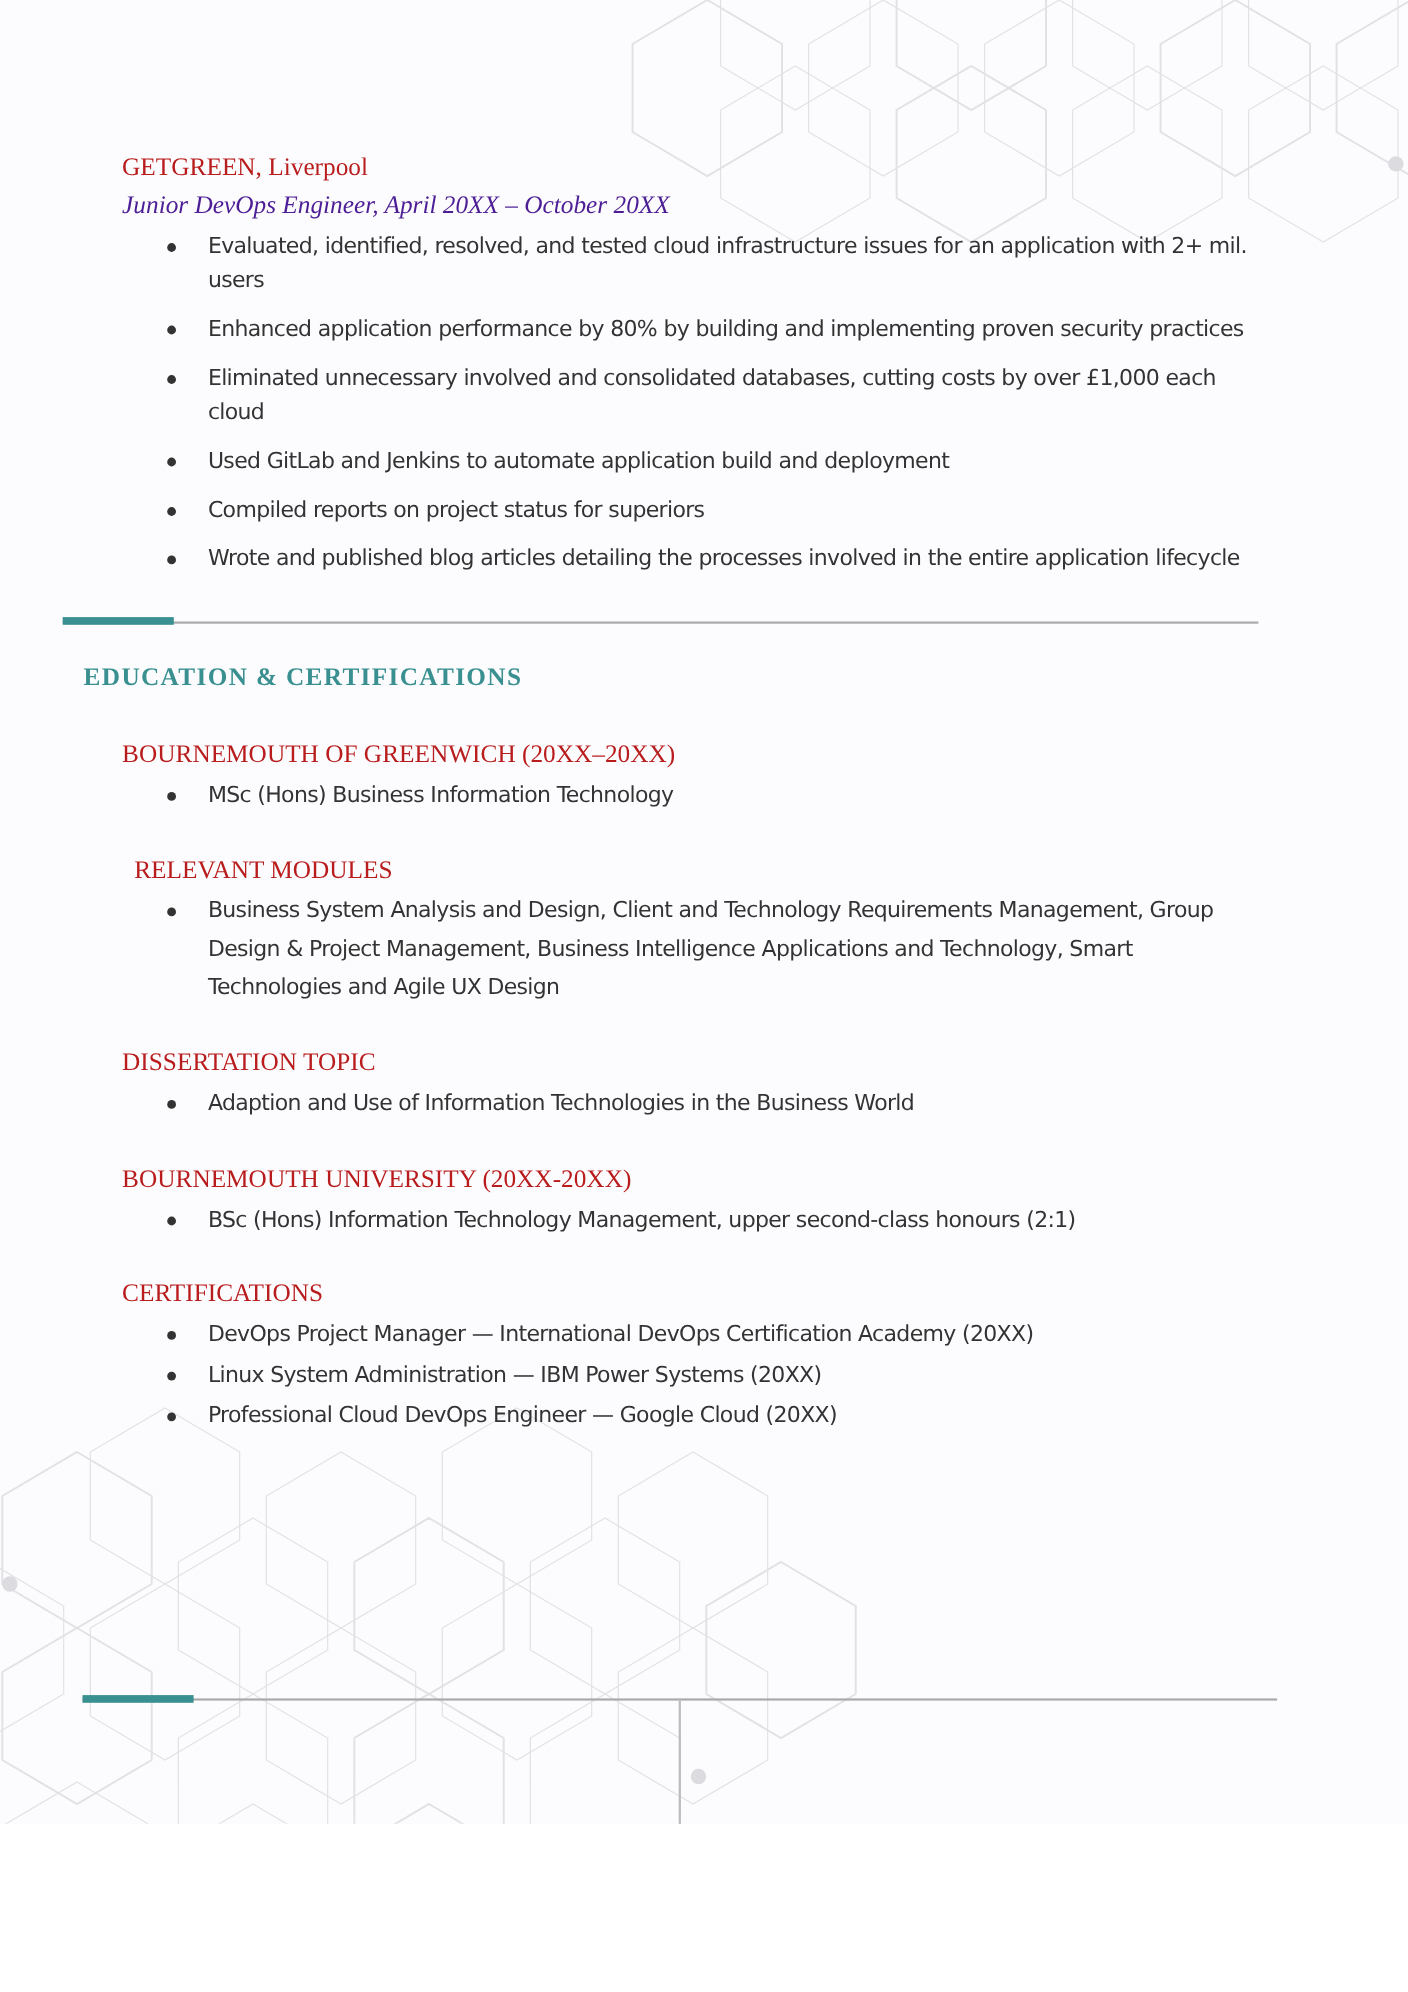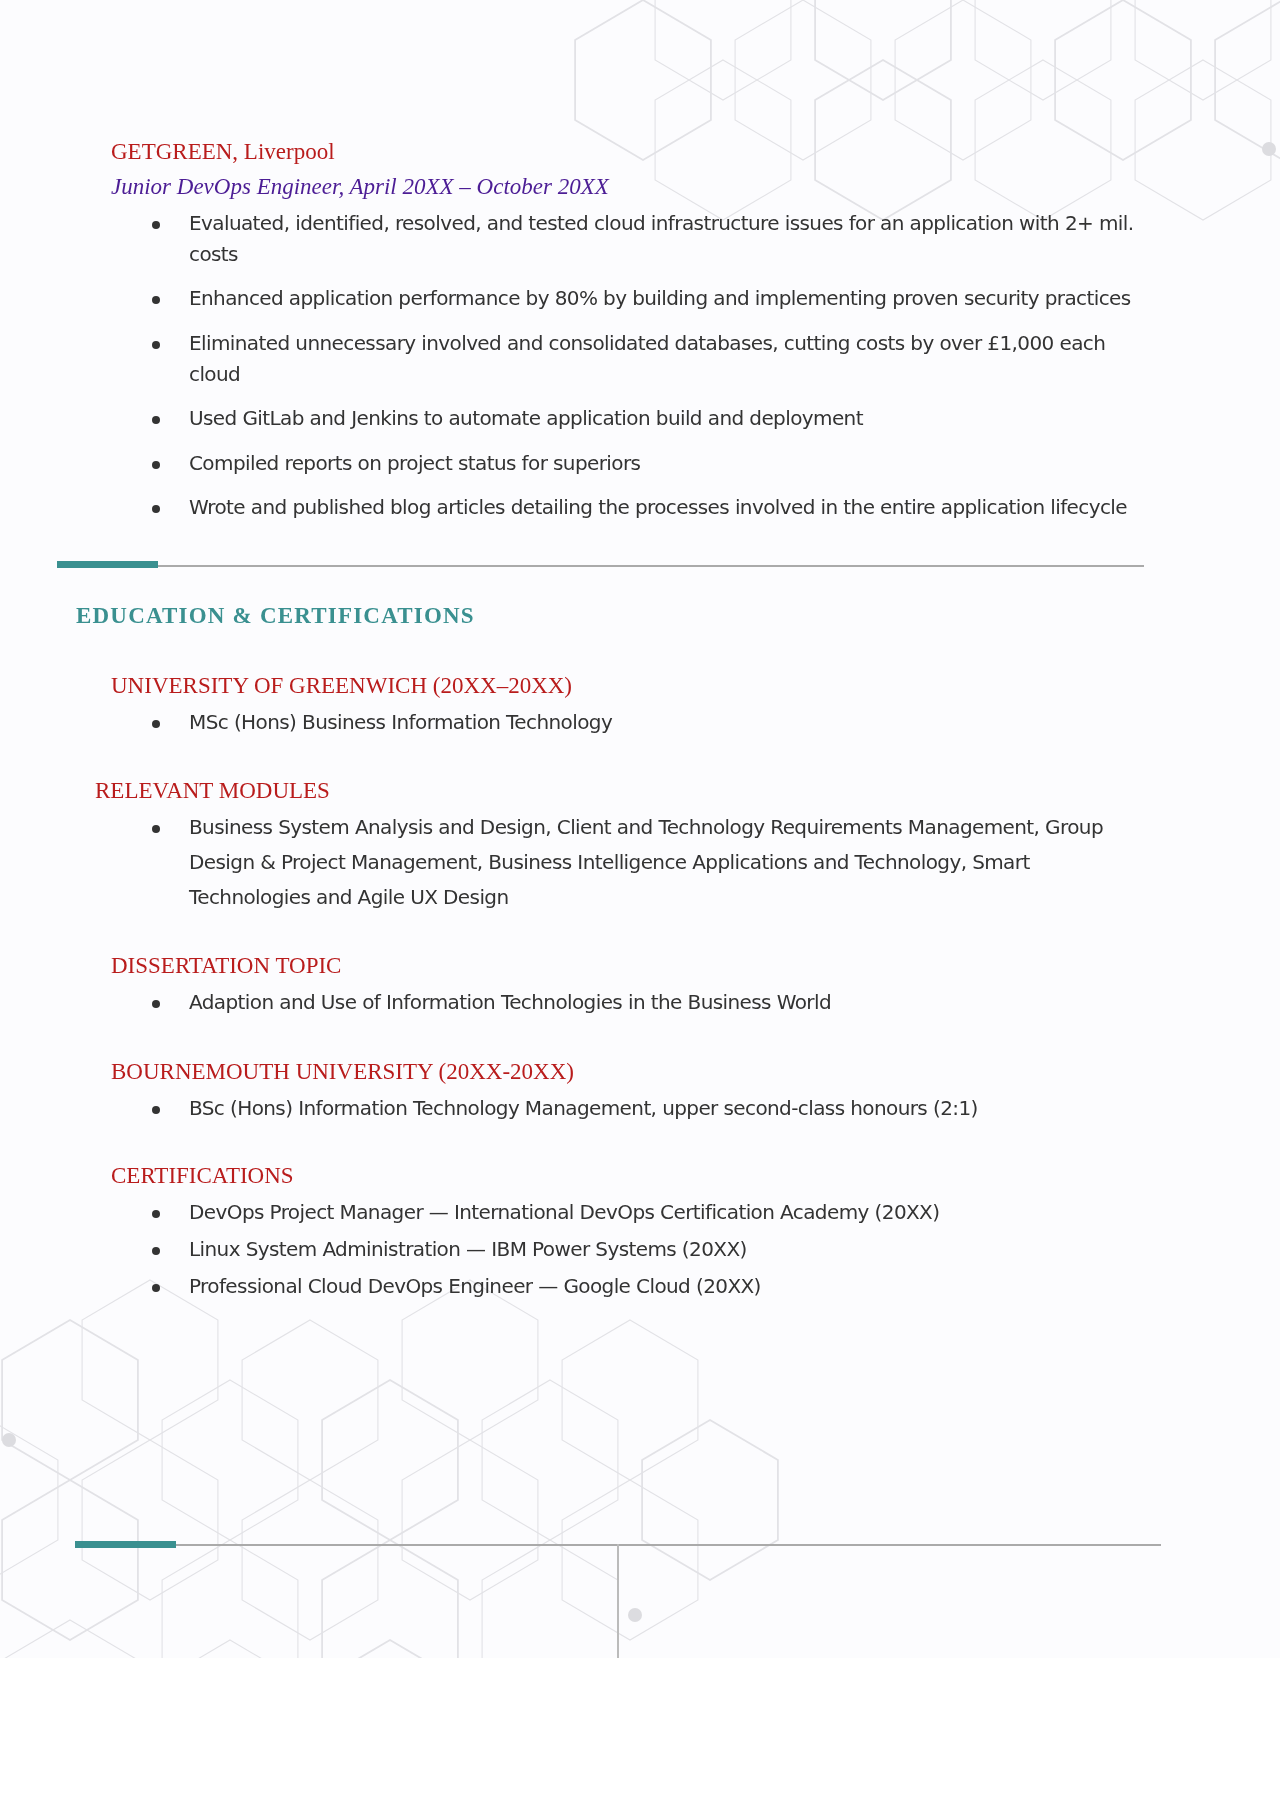--- a/index.html
+++ b/index.html
@@ -78,21 +78,21 @@
     <circle cx="635" cy="1615" r="7" fill="#dcdce0"></circle>
   </svg>
 
 <div>
   <div class="t org" style="left:111px; top:139px;">GETGREEN, Liverpool</div>
   <div class="t role" style="left:111px; top:174px;">Junior DevOps Engineer, April 20XX – October 20XX</div>
 
   <div>
     <span class="dot" style="left:152px; top:221px;"></span>
     <div class="t bul" style="left:189px; top:211px;">Evaluated, identified, resolved, and tested cloud infrastructure issues for an application with 2+ mil.</div>
-    <div class="t bul" style="left:189px; top:242px;">costs</div>
+    <div class="t bul" style="left:189px; top:242px;">users</div>
   </div>
   <div>
     <span class="dot" style="left:152px; top:296px;"></span>
     <div class="t bul" style="left:189px; top:286px;">Enhanced application performance by 80% by building and implementing proven security practices</div>
   </div>
   <div>
     <span class="dot" style="left:152px; top:341px;"></span>
     <div class="t bul" style="left:189px; top:331px;">Eliminated unnecessary involved and consolidated databases, cutting costs by over £1,000 each</div>
     <div class="t bul" style="left:189px; top:362px;">cloud</div>
   </div>
@@ -109,25 +109,25 @@
     <div class="t bul" style="left:189px; top:495px;">Wrote and published blog articles detailing the processes involved in the entire application lifecycle</div>
   </div>
 </div>
 
 <div class="line-gray" style="left:57px; top:565px; width:1087px;"></div>
 <div class="line-teal" style="left:57px; top:561px; width:101px;"></div>
 
 <div>
   <div class="t heading" style="left:76px; top:603px;">EDUCATION &amp; CERTIFICATIONS</div>
 
-  <div class="t org" style="left:111px; top:673px;">UNIVERSITY OF GREENWICH (20XX–20XX)</div>
+  <div class="t org" style="left:111px; top:673px;">BOURNEMOUTH OF GREENWICH (20XX–20XX)</div>
   <span class="dot" style="left:152px; top:720px;"></span>
   <div class="t bul" style="left:189px; top:710px;">MSc (Hons) Business Information Technology</div>
 
-  <div class="t org" style="left:95px; top:778px;">RELEVANT MODULES</div>
+  <div class="t org" style="left:122px; top:778px;">RELEVANT MODULES</div>
   <span class="dot" style="left:152px; top:825px;"></span>
   <div class="t bul" style="left:189px; top:815px;">Business System Analysis and Design, Client and Technology Requirements Management, Group</div>
   <div class="t bul" style="left:189px; top:850px;">Design &amp; Project Management, Business Intelligence Applications and Technology, Smart</div>
   <div class="t bul" style="left:189px; top:885px;">Technologies and Agile UX Design</div>
 
   <div class="t org" style="left:111px; top:953px;">DISSERTATION TOPIC</div>
   <span class="dot" style="left:152px; top:1000px;"></span>
   <div class="t bul" style="left:189px; top:990px;">Adaption and Use of Information Technologies in the Business World</div>
 
   <div class="t org" style="left:111px; top:1059px;">BOURNEMOUTH UNIVERSITY (20XX-20XX)</div>

